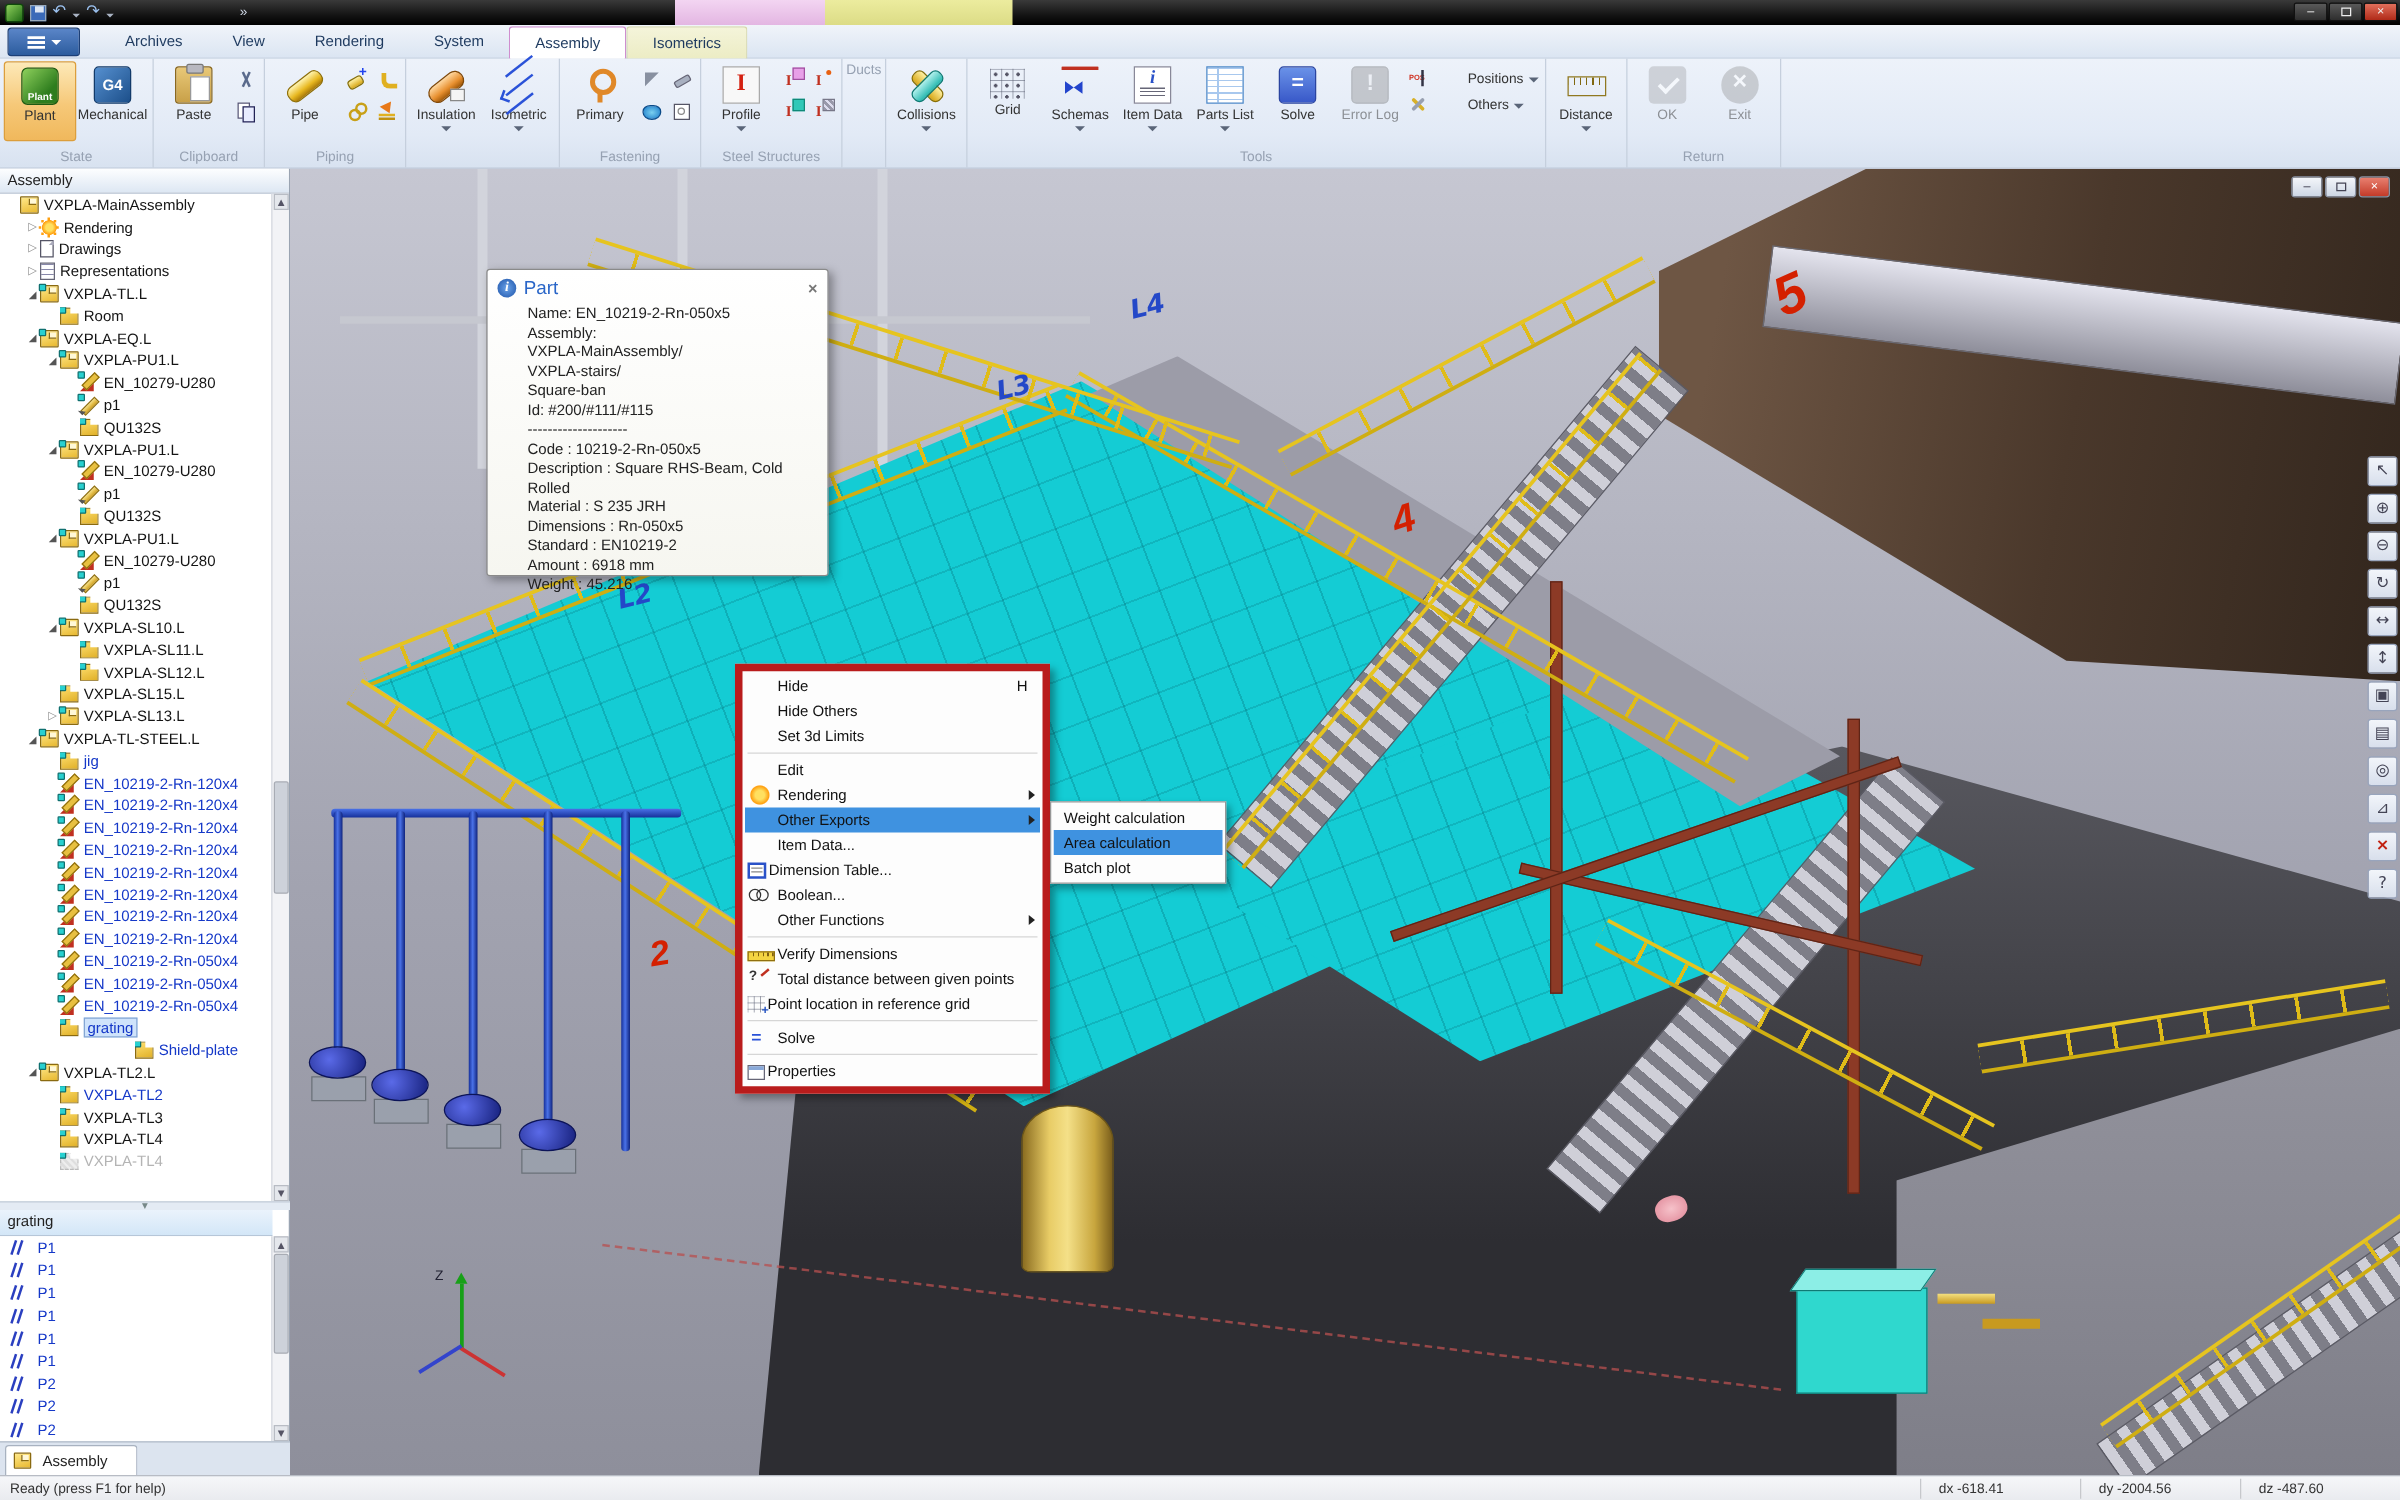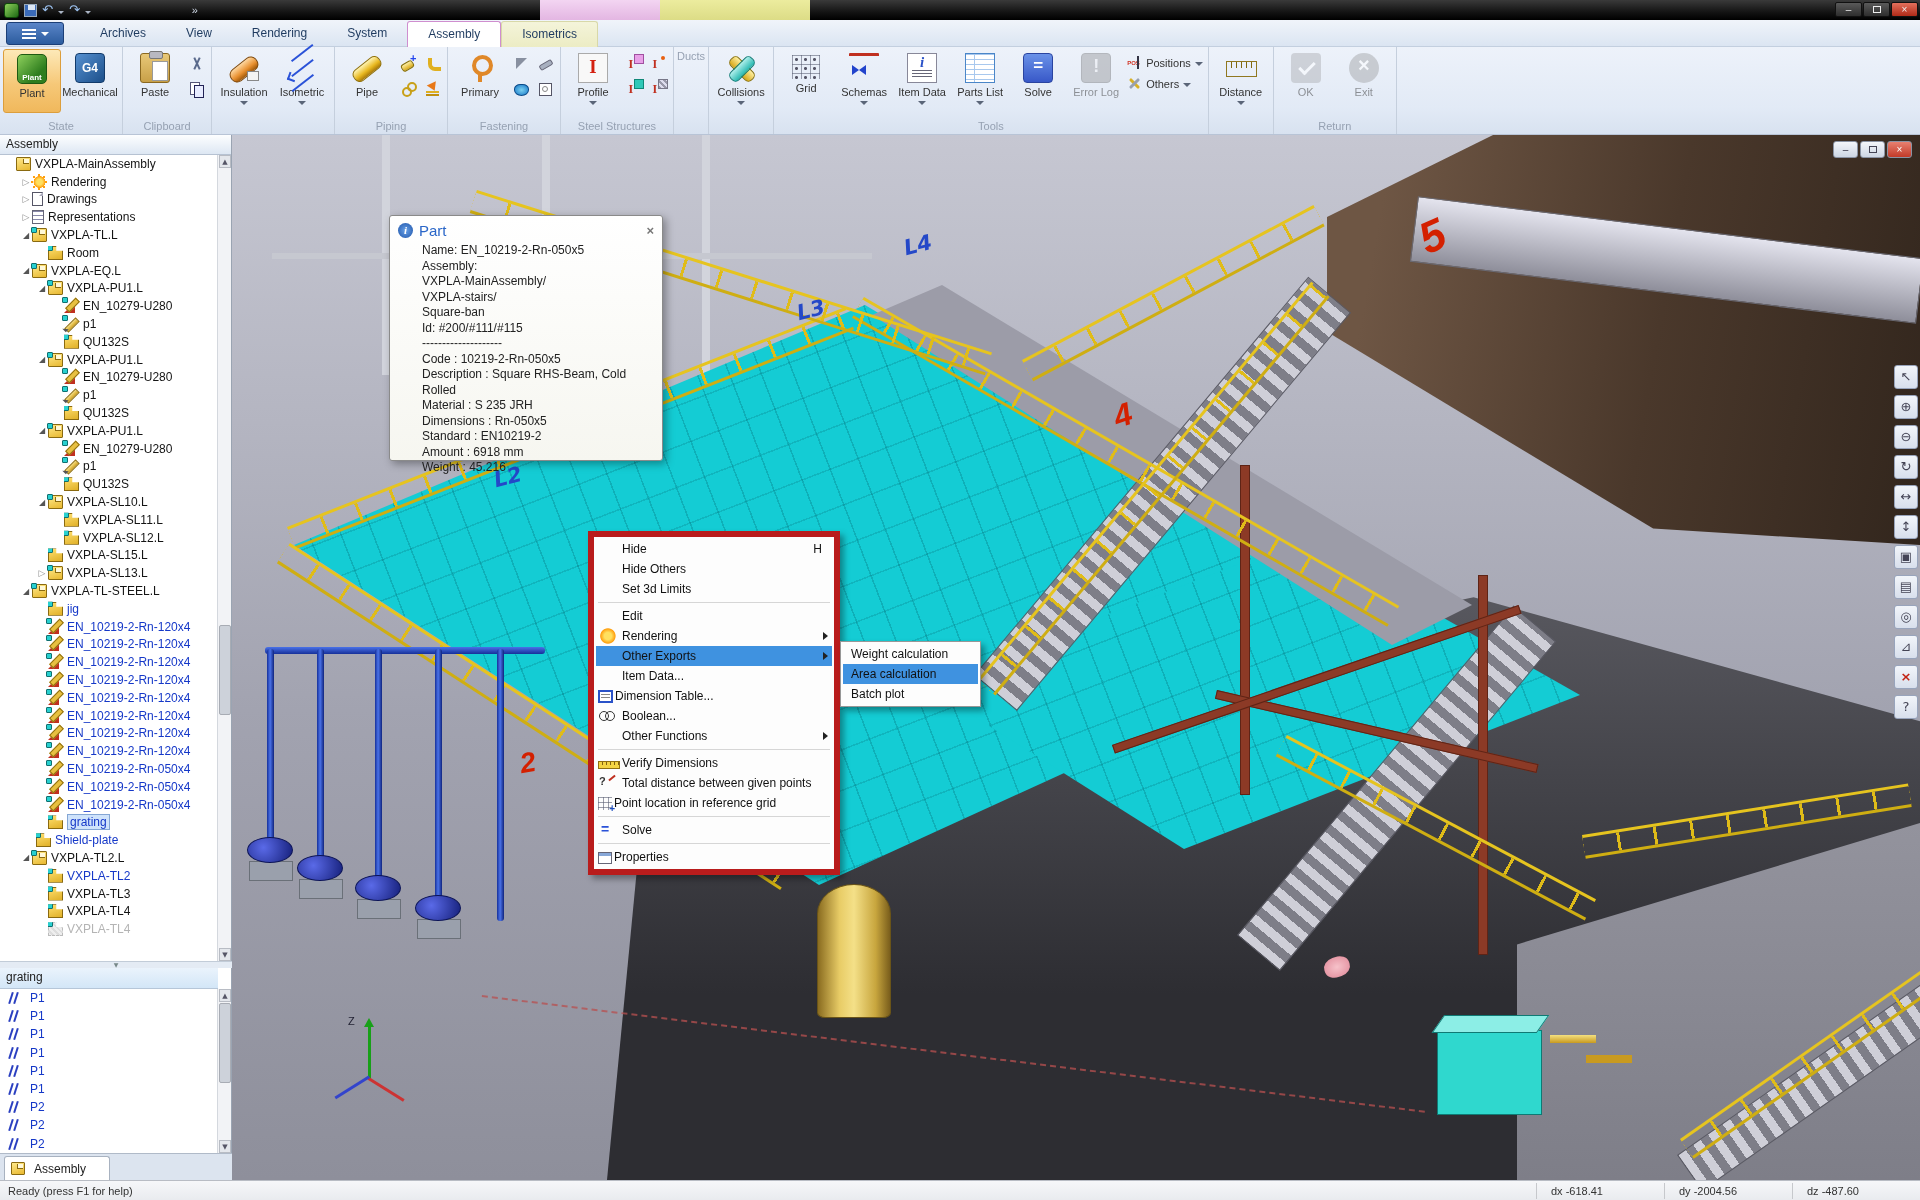--- a/index.html
+++ b/index.html
@@ -40,21 +40,21 @@
   .rbtn.ractive{background:linear-gradient(#fde9b8,#f6c878 55%,#f0b85c);border:1px solid #dc9e3c;}
   .rbtn.rdis{opacity:.5;filter:grayscale(.8);}
   .ric{width:30px;height:30px;position:relative;display:block;margin:2px 0 3px 0;}
   .rlbl{font-size:11px;color:#333;text-align:center;line-height:12px;max-width:58px;}
   .caret{width:0;height:0;border-top:4px solid #5a6578;border-left:4px solid transparent;border-right:4px solid transparent;margin-top:3px;}
   .scol{display:flex;flex-direction:column;gap:5px;padding:4px 2px;}
   .sbtn{width:20px;height:20px;display:flex;align-items:center;justify-content:center;border-radius:2px;}
   .sic{width:15px;height:15px;position:relative;display:block;}
   .mcol{display:flex;flex-direction:column;padding:6px 2px;gap:6px;}
   .mrow{display:flex;align-items:center;gap:4px;}
-  .mlbl{font-size:11px;color:#333;}
+  .mlbl{font-size:11px;color:#333;margin-left:28px;}
   .glabel{height:15px;font-size:11px;color:#96a1b2;text-align:center;line-height:14px;}
 
   
   .ic-plant{background:linear-gradient(135deg,#8ed05c,#2e7d1e 70%);border-radius:5px;border:1px solid #1e5a12;}
   .ic-plant::after{content:"Plant";position:absolute;bottom:1px;left:0;right:0;text-align:center;color:#fff;font-size:8px;font-weight:bold;}
   .ic-mechanical{background:linear-gradient(135deg,#5690d0,#1c4f8a);border-radius:4px;border:1px solid #123a6a;}
   .ic-mechanical::after{content:"G4";position:absolute;top:7px;left:0;right:0;text-align:center;color:#fff;font-weight:bold;font-size:12px;}
   .ic-paste{background:linear-gradient(#e8c878,#c8a048);border:1px solid #8a6820;border-radius:3px;}
   .ic-paste::before{content:"";position:absolute;right:1px;bottom:1px;width:14px;height:18px;background:#fff;border:1px solid #999;}
   .ic-paste::after{content:"";position:absolute;top:-3px;left:8px;width:12px;height:6px;background:#b8b8c0;border:1px solid #777;border-radius:2px;}
@@ -301,56 +301,56 @@
           <div class="sbtn">
             <span class="sic si-copy"></span>
           </div>
         </div>
       </div>
       <div class="glabel">Clipboard</div>
     </div>
     <div class="rgroup">
       <div class="rbtns">
         <div class="rbtn">
+          <span class="ric ic-pipe"></span>
+          <span class="rlbl">Pipe</span>
+        </div>
+        <div class="scol">
+          <div class="sbtn">
+            <span class="sic si-pipe-add"></span>
+          </div>
+          <div class="sbtn">
+            <span class="sic si-flange"></span>
+          </div>
+        </div>
+        <div class="scol">
+          <div class="sbtn">
+            <span class="sic si-bend"></span>
+          </div>
+          <div class="sbtn">
+            <span class="sic si-weld"></span>
+          </div>
+        </div>
+      </div>
+      <div class="glabel">Piping</div>
+    </div>
+    <div class="rgroup">
+      <div class="rbtns">
+        <div class="rbtn">
           <span class="ric ic-insulation"></span>
           <span class="rlbl">Insulation</span>
           <span class="caret"></span>
         </div>
         <div class="rbtn">
           <span class="ric ic-isometric"></span>
           <span class="rlbl">Isometric</span>
           <span class="caret"></span>
         </div>
       </div>
       <div class="glabel"></div>
-    </div>
-    <div class="rgroup">
-      <div class="rbtns">
-        <div class="rbtn">
-          <span class="ric ic-pipe"></span>
-          <span class="rlbl">Pipe</span>
-        </div>
-        <div class="scol">
-          <div class="sbtn">
-            <span class="sic si-pipe-add"></span>
-          </div>
-          <div class="sbtn">
-            <span class="sic si-flange"></span>
-          </div>
-        </div>
-        <div class="scol">
-          <div class="sbtn">
-            <span class="sic si-bend"></span>
-          </div>
-          <div class="sbtn">
-            <span class="sic si-weld"></span>
-          </div>
-        </div>
-      </div>
-      <div class="glabel">Piping</div>
     </div>
     <div class="rgroup">
       <div class="rbtns">
         <div class="rbtn">
           <span class="ric ic-primary"></span>
           <span class="rlbl">Primary</span>
         </div>
         <div class="scol">
           <div class="sbtn">
             <span class="sic si-bracket"></span>
@@ -732,21 +732,21 @@
         </span>
         <span class="tl-b">EN_10219-2-Rn-050x4</span>
       </div>
       <div class="trow" style="padding-left: 36px;">
         <span class="arr"></span>
         <span class="tic t-part">
           <i class="lk"></i>
         </span>
         <span class="tl-sel">grating</span>
       </div>
-      <div class="trow" style="padding-left: 24px;">
+      <div class="trow" style="padding-left: 48px; margin-left: 48px;">
         <span class="arr"></span>
         <span class="tic t-part">
           <i class="lk"></i>
         </span>
         <span class="tl-b">Shield-plate</span>
       </div>
       <div class="trow" style="padding-left: 20px;">
         <span class="arr">◢</span>
         <span class="tic t-asm">
           <i class="lk"></i>

